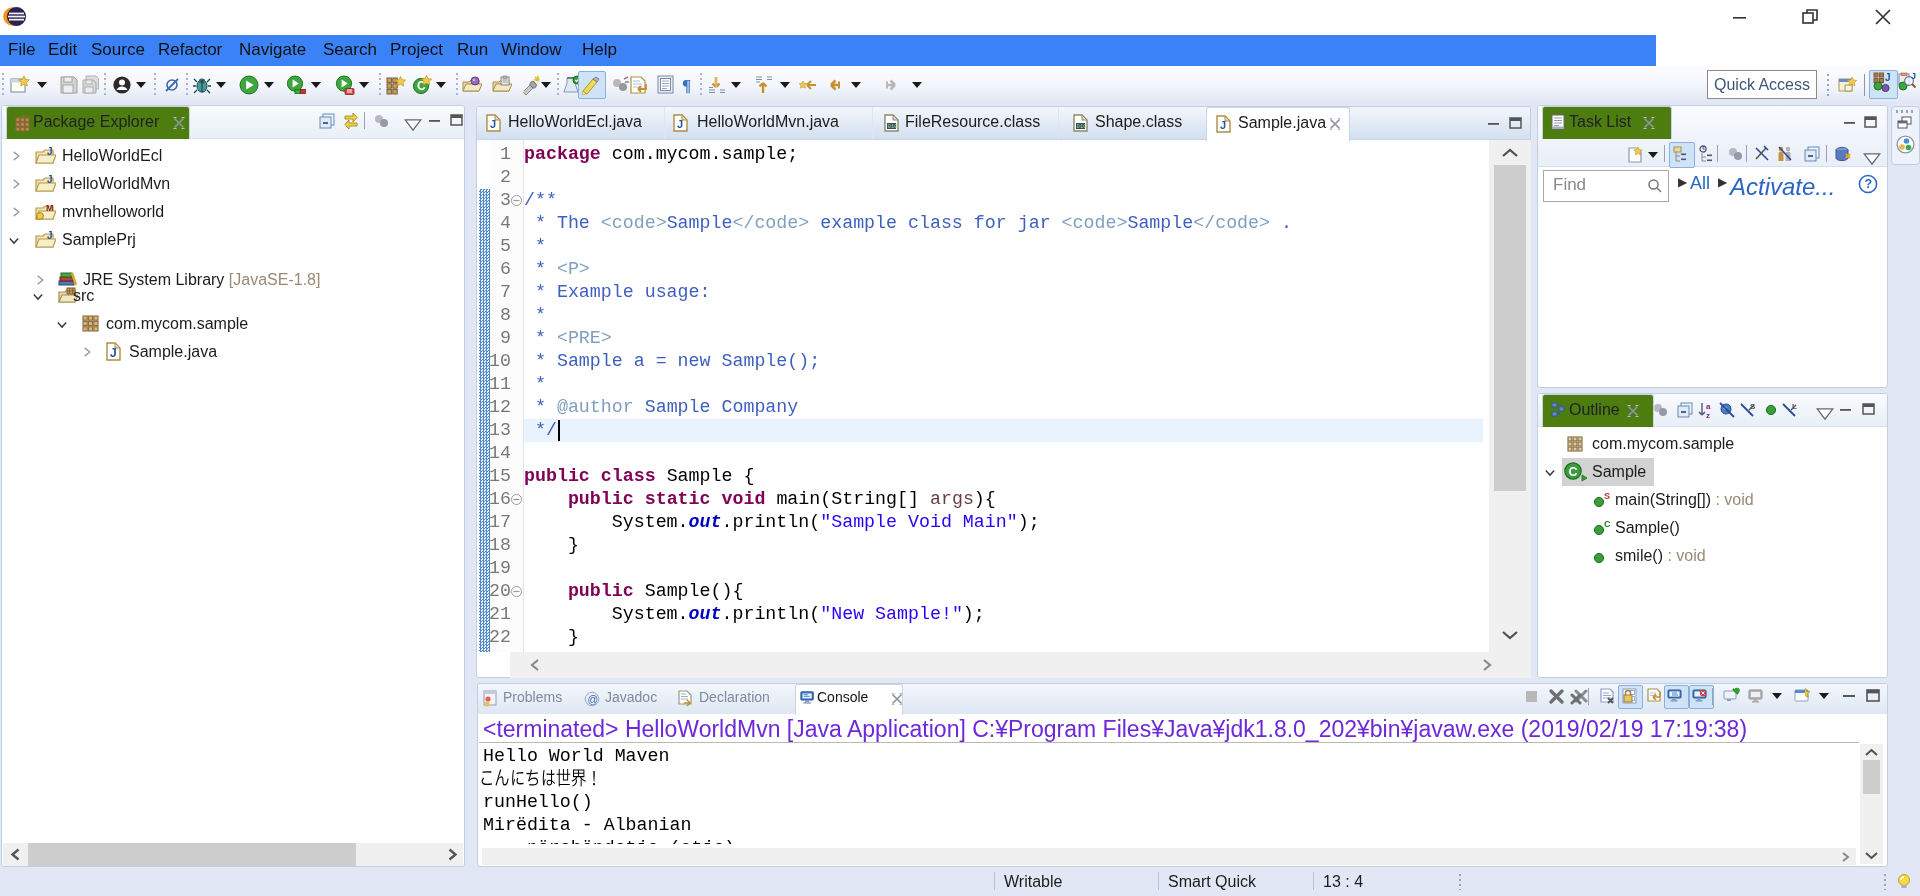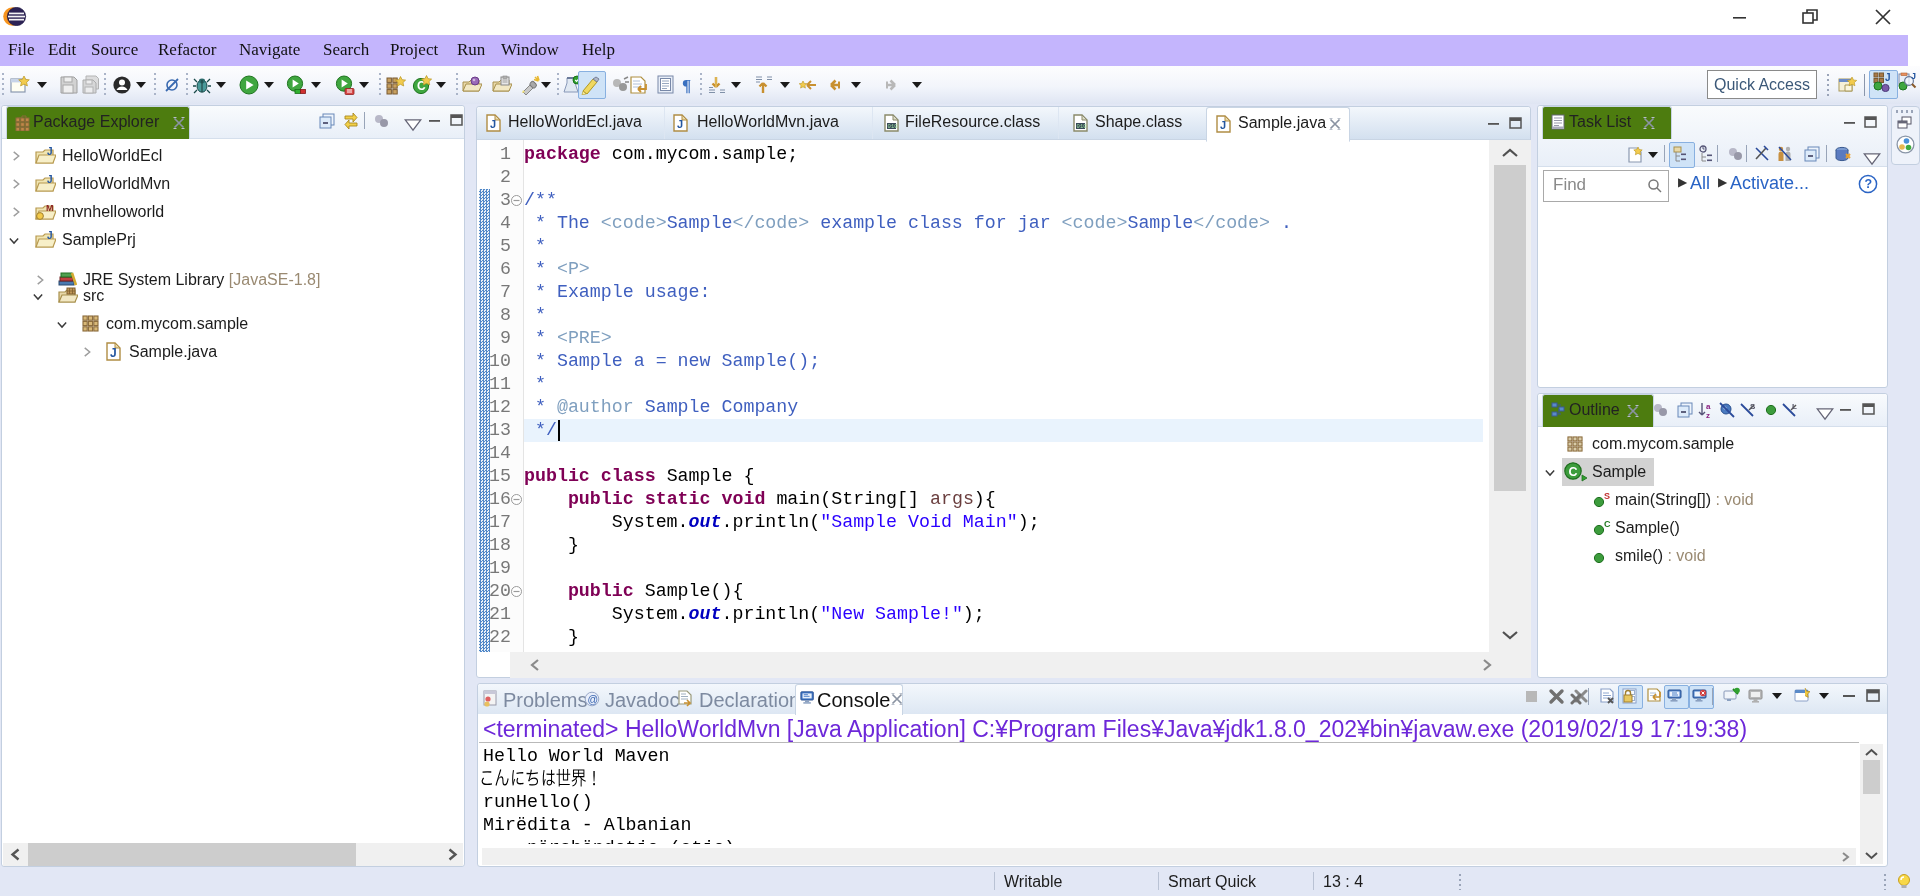--- a/index.html
+++ b/index.html
@@ -2,21 +2,21 @@
 <html><head>
 <meta charset="utf-8">
 <style>
 html,body{margin:0;padding:0;}
 body{width:1920px;height:896px;font-family:"Liberation Sans",sans-serif;background:#fff;overflow:hidden;}
 #root{position:relative;width:1920px;height:896px;overflow:hidden;background:#fff;}
 .abs{position:absolute;}
 
 #titlebar{position:absolute;left:0;top:0;width:1920px;height:35px;background:#fff;}
 #title-text{position:absolute;left:32px;top:6px;font-size:17.5px;color:#1a1a1a;}
-#menubar{position:absolute;left:0;top:35px;width:1908px;height:31px;background:#c4b5fd;font-family:Liberation Serif, serif;}
+#menubar{position:absolute;left:0;top:35px;width:1656px;height:31px;background:#3b82f6;}
 .menu{position:absolute;top:5px;font-size:17px;color:#111;}
 #toolbar{position:absolute;left:0;top:66px;width:1920px;height:38px;
  background:linear-gradient(#fdfdfe,#f2f5fb 55%,#dfe5f3);border-bottom:1px solid #e3e8f3;}
 .ti{position:absolute;top:75px;width:20px;height:20px;}
 .tsep{position:absolute;top:73px;width:3px;height:24px;
  background:repeating-linear-gradient(#aab4c8 0 2px,transparent 2px 5px);width:2px;}
 .dd{position:absolute;top:82px;width:0;height:0;border-left:5px solid transparent;border-right:5px solid transparent;border-top:6px solid #1a1a1a;}
 #qa{position:absolute;left:1707px;top:70px;width:108px;height:27px;border:1px solid #8a8a8a;background:#fff;
  font-size:16px;color:#3b5878;line-height:27px;text-align:center;}
 
@@ -42,21 +42,21 @@
 .jdt{color:#7f9fbf;}
 .str{color:#2a00ff;}
 .sf{color:#0000c0;font-weight:bold;font-style:italic;}
 .par{color:#6a3e3e;}
 
 .sbtrack{position:absolute;background:#f0f0f0;}
 .sbthumb{position:absolute;background:#cdcdcd;}
 
 #conhead{position:absolute;left:5px;top:32px;font-size:23px;color:#6d28d9;white-space:pre;}
 .conline{position:absolute;left:5px;font-family:"Liberation Mono",monospace;font-size:18.3px;color:#000;white-space:pre;}
-.ctab{position:absolute;top:5px;font-size:20px;color:#7d8aa0;}
+.ctab{position:absolute;top:5px;font-size:14px;color:#7d8aa0;}
 .hti{position:absolute;width:18px;height:18px;}
 svg.hti{width:18px;height:18px;}
 .cti{position:absolute;top:3px;width:18px;height:18px;}
 svg.cti{width:18px;height:18px;}
 .csep{position:absolute;top:4px;width:1px;height:17px;background:#98a4b8;}
 .chl{position:absolute;top:1px;width:23px;height:22px;background:#cfe3f7;border:1px solid #88b0e0;border-radius:2px;}
 .cdd{position:absolute;top:9px;width:0;height:0;border-left:5px solid transparent;border-right:5px solid transparent;border-top:6px solid #1a1a1a;}
 
 .status{position:absolute;top:873px;font-size:16px;color:#1c1c1c;}
 .vsep{position:absolute;width:1px;height:18px;background:#b9c2d4;top:872px;}
@@ -400,21 +400,21 @@
       <div class="trow" style="left:0;top:176px;width:100%;">
         <svg class="chev" style="left:31px;top:10px;" width="12" height="9" viewBox="0 0 12 9">
             <path d="M1 1.5 L6 7 L11 1.5" fill="none" stroke="#3a3a3a" stroke-width="1.7"></path>
           </svg>
         <svg style="position:absolute;left:56px;top:4px;" width="20" height="19" viewBox="0 0 20 19">
             <path d="M1 6 h6 l2-2 h8 v12 h-16 z" fill="#e8d8a8" stroke="#a8904c" stroke-width="1.2"></path>
             <path d="M1 16 l3-7 h16 l-3 7 z" fill="#f2e8c4" stroke="#a8904c" stroke-width="1.2"></path>
             <rect x="9" y="2" width="8" height="6" fill="#c09858" stroke="#806030"></rect>
             <path d="M11.5 2 v6 M14.5 2 v6 M9 5 h8" stroke="#806030" stroke-width=".8"></path>
           </svg>
-        <span style="position:absolute;left:81px;top:0;">src</span>
+        <span style="position:absolute;left:71px;top:0;">src</span>
       </div>
       <div class="trow" style="left:0;top:204px;width:100%;">
         <svg class="chev" style="left:55px;top:10px;" width="12" height="9" viewBox="0 0 12 9">
             <path d="M1 1.5 L6 7 L11 1.5" fill="none" stroke="#3a3a3a" stroke-width="1.7"></path>
           </svg>
         <svg style="position:absolute;left:80px;top:5px;" width="17" height="17" viewBox="0 0 17 17">
             <g stroke="#8a6a3a" stroke-width="1.1" fill="#d8b878">
               <rect x="1" y="1" width="4.2" height="4.2"></rect>
               <rect x="6.4" y="1" width="4.2" height="4.2"></rect>
               <rect x="11.8" y="1" width="4.2" height="4.2"></rect>
@@ -671,21 +671,21 @@
     <div style="position:absolute;left:5px;top:64px;width:124px;height:30px;border:1px solid #a9a9a9;background:#fff;">
       <span style="position:absolute;left:9px;top:4px;font-size:17px;color:#8a8a8a;">Find</span>
       <svg style="position:absolute;right:5px;top:7px;" width="16" height="16" viewBox="0 0 16 16">
           <circle cx="6.5" cy="6.5" r="4.5" fill="none" stroke="#777" stroke-width="1.5"></circle>
           <path d="M10 10 L14 14" stroke="#777" stroke-width="1.5"></path>
         </svg>
     </div>
     <span style="position:absolute;left:140px;top:69px;font-size:12px;color:#333;">▶</span>
     <a class="lnk" style="position:absolute;left:152px;top:67px;font-size:18px;">All</a>
     <span style="position:absolute;left:180px;top:69px;font-size:12px;color:#333;">▶</span>
-    <a class="lnk" style="position:absolute;left:192px;top:67px;font-size:18px;">Activate...</a>
+    <a class="lnk" style="position:absolute;left:192px;top:67px;font-size:24px;font-style:italic;">Activate...</a>
     <svg style="position:absolute;left:320px;top:68px;" width="20" height="20" viewBox="0 0 20 20">
         <circle cx="10" cy="10" r="8.6" fill="none" stroke="#2a64c5" stroke-width="1.5"></circle>
         <text x="6.4" y="14.4" font-size="12.5" font-weight="bold" fill="#2a64c5" font-family="Liberation Sans">?</text>
       </svg>
   </div>
 
   <div class="panel" id="olpanel" style="left:1537px;top:393px;width:351px;height:285px;">
     <div class="phead"></div>
     <div class="ptab" style="width:110px;">
       <svg style="position:absolute;left:8px;top:7px;" width="16" height="16" viewBox="0 0 16 16">

